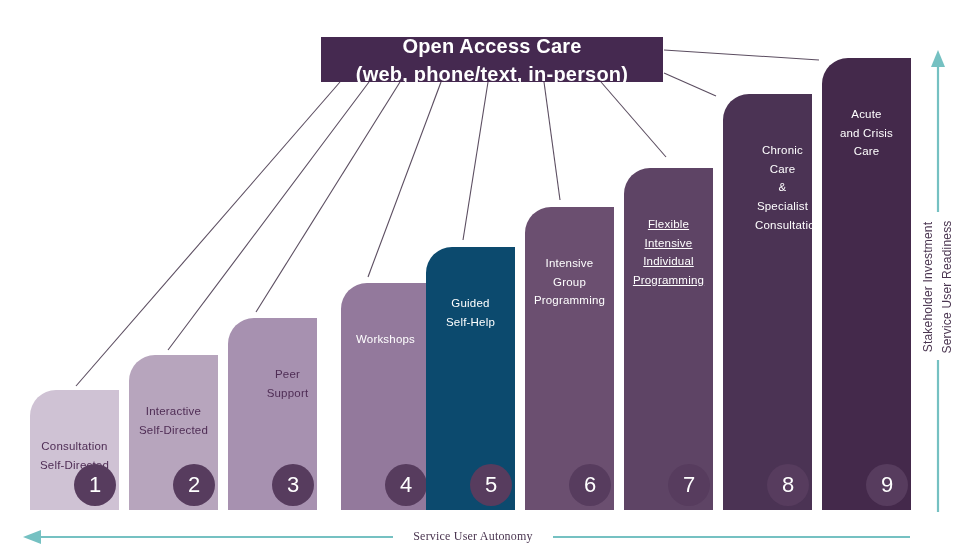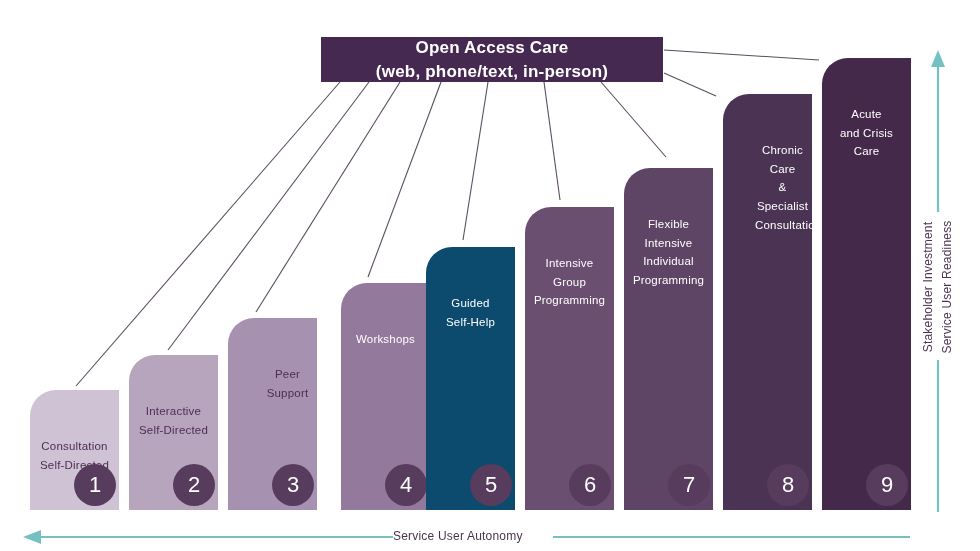--- a/index.html
+++ b/index.html
@@ -29,21 +29,21 @@
     width: 342px; height: 45px;
     background: var(--header-bg, #452950);
     display: flex;
     align-items: center;
     justify-content: center;
     z-index: 3;
   }
   .header-box .title {
     color: var(--header-text, #ffffff);
     font-weight: bold;
-    font-size: 17px;
+    font-size: 20px;
     line-height: 1.4;
     text-align: center;
     white-space: pre-line;
     letter-spacing: 0.2px;
   }
 
   .bars { position: absolute; left: 0; top: 0; width: 980px; height: 551px; z-index: 2; }
 
   .bar {
     position: absolute;
@@ -70,25 +70,26 @@
     display: flex;
     align-items: center;
     justify-content: center;
     font-size: 22px;
   }
 
   .x-axis-label {
     position: absolute;
     left: 393px; top: 529px;
     width: 160px;
-    text-align: left;
+    text-align: center;
     font-size: 12px;
     color: var(--axis-text, #4a3550);
     z-index: 3;
     letter-spacing: 0.2px;
+    font-family: Liberation Serif, serif;
   }
 
   .y-axis-label {
     position: absolute;
     left: 853px; top: 268px;
     width: 170px; height: 38px;
     transform: rotate(-90deg);
     text-align: center;
     font-size: 12px;
     line-height: 1.55;
@@ -144,21 +145,21 @@
 Self-Help</div>
       <div class="bar-num">5</div>
     </div>
       <div class="bar" style="left: 525px; height: 303px; background: rgb(107, 79, 112);">
       <div class="bar-label" style="color: rgb(255, 255, 255);">Intensive
 Group
 Programming</div>
       <div class="bar-num">6</div>
     </div>
       <div class="bar" style="left: 624px; height: 342px; background: rgb(94, 68, 101);">
-      <div class="bar-label" style="color: rgb(255, 255, 255);">Flexible
+      <div class="bar-label" style="color: rgb(255, 255, 255); text-decoration: underline;">Flexible
 Intensive
 Individual
 Programming</div>
       <div class="bar-num">7</div>
     </div>
       <div class="bar" style="left: 723px; height: 416px; background: rgb(75, 51, 84);">
       <div class="bar-label" style="color: rgb(255, 255, 255); padding-left: 32px;">Chronic Care
 &amp; Specialist
 Consultation</div>
       <div class="bar-num">8</div>

